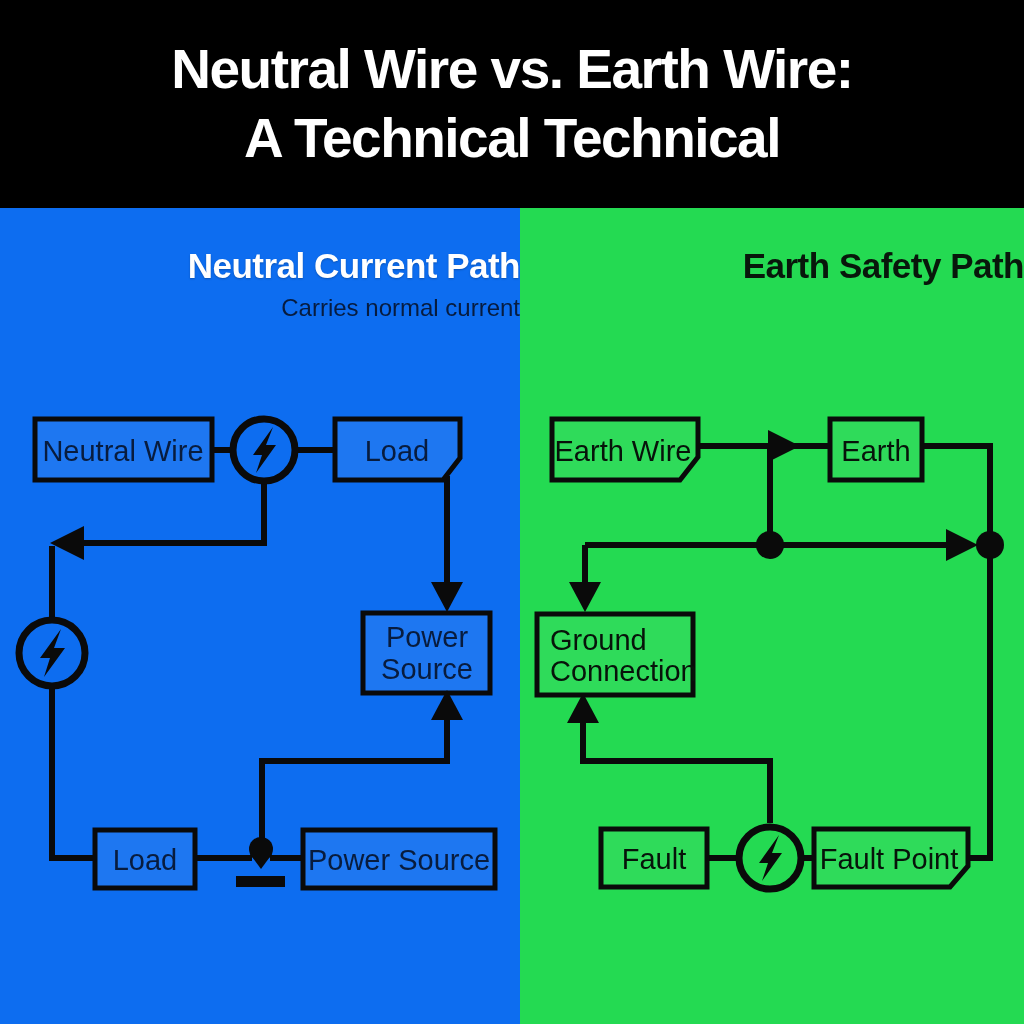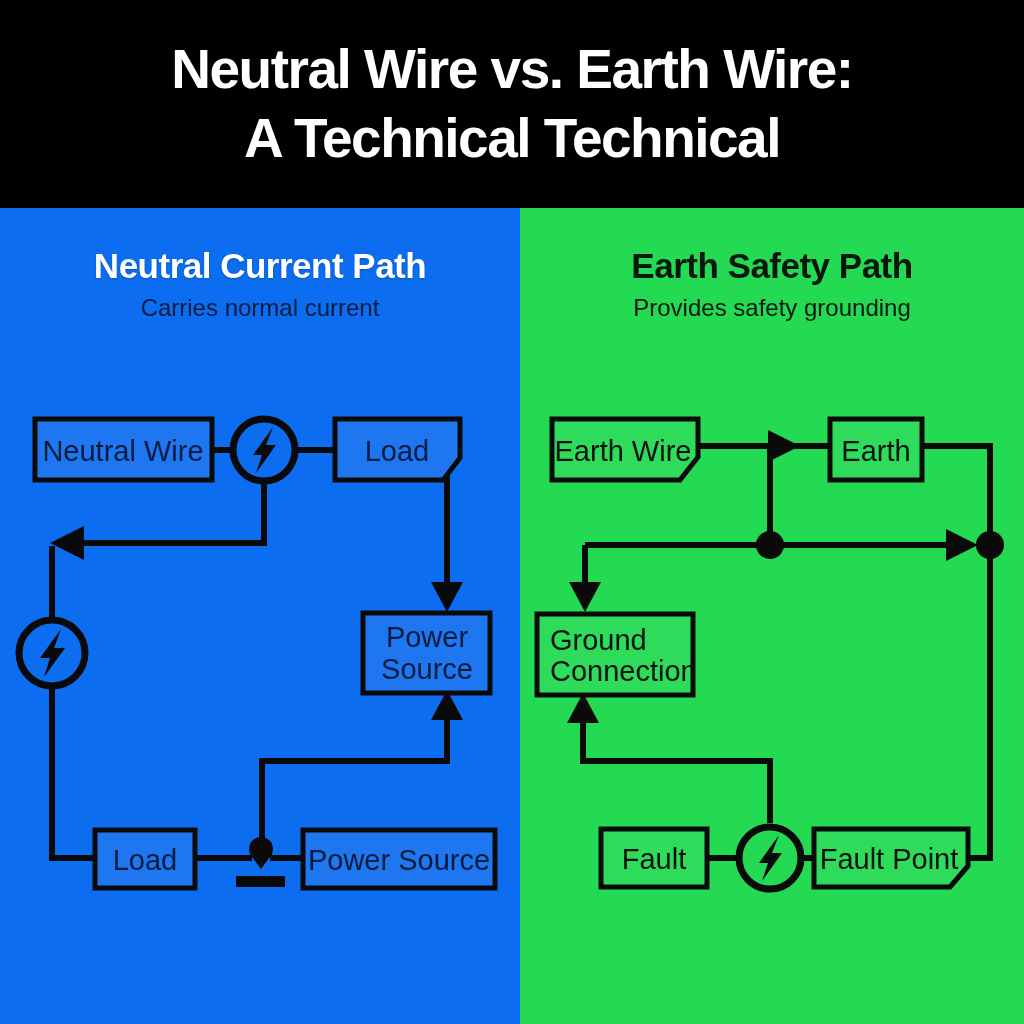--- a/index.html
+++ b/index.html
@@ -16,21 +16,21 @@
     display:flex;flex-direction:column;justify-content:center;gap:4px;
   }
   .title-line{
     font-size:55px;font-weight:700;letter-spacing:-1.5px;line-height:1.18;
   }
   
   .panels{position:absolute;left:0;top:208px;width:1024px;height:816px;display:flex;}
   .panel{position:relative;height:816px;}
   .panel-neutral{width:520px;background:#0d6df0;}
   .panel-earth{width:504px;background:#24da52;}
-  .panel-head{position:absolute;top:0;left:0;width:100%;text-align:center;}
+  .panel-head{position:absolute;top:0;left:0;width:100%;text-align:right;}
   .panel-heading{font-size:35px;font-weight:700;margin-top:38px;letter-spacing:-0.5px;}
   .panel-neutral .panel-heading{color:#ffffff;text-shadow:0 1px 2px rgba(0,0,0,0.25);}
   .panel-earth .panel-heading{color:#08170b;}
   .panel-sub{font-size:24px;margin-top:8px;}
   .panel-neutral .panel-sub{color:#071c3f;margin-top:8px;}
   .panel-earth .panel-sub{color:#08170b;}
   svg{position:absolute;left:0;top:0;}
   
   .wire{stroke:#0a0a0a;stroke-width:6;fill:none;}
   .boxline{stroke:#0a0a0a;stroke-width:5;}
@@ -143,18 +143,17 @@
 
         <rect class="boxline box-green" x="81" y="621" width="106" height="58"></rect>
         <text class="lbl-green mid" x="134" y="651">Fault</text>
 
         <polygon class="boxline box-green" points="294,621 448,621 448,658 430,679 294,679"></polygon>
         <text class="lbl-green mid" x="369" y="651">Fault Point</text>
       </svg>
 
       <div class="panel-head">
         <div class="panel-heading">Earth Safety Path</div>
-        <div class="panel-sub">Provides safety grounding</div>
       </div>
     </section>
 
   </div>
 </div>
 
 </body></html>

